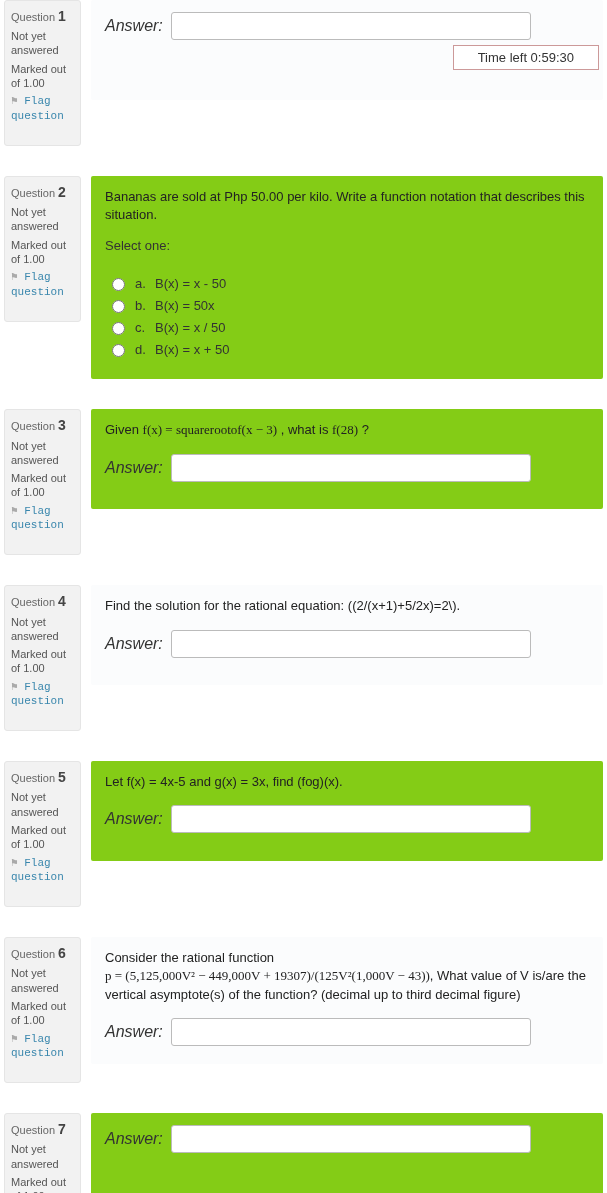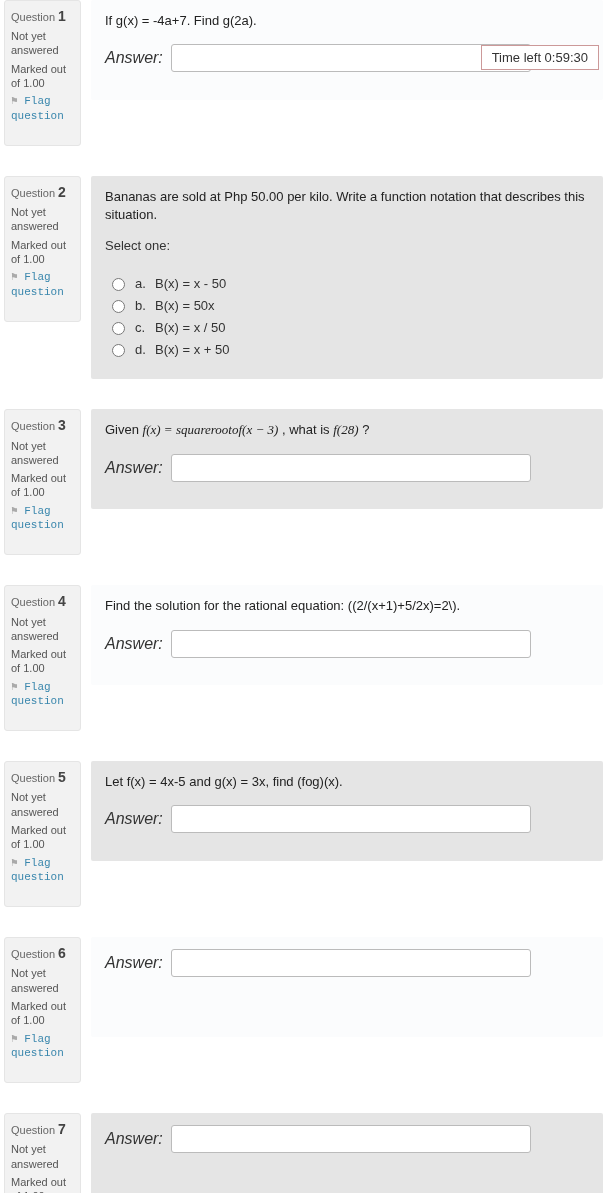--- a/index.html
+++ b/index.html
@@ -11,21 +11,21 @@
     color: #333;
     background: #fff;
     width: 607px;
   }
   .quiz-timer {
     position: fixed;
     top: 45px;
     right: 8px;
     background: #fff;
     border: 1px solid #c99;
-    padding: 4px 10px;
+    padding: 4px 24px;
     font-size: 13px;
     z-index: 50;
   }
   .qblock {
     display: flex;
     margin-bottom: 30px;
     align-items: flex-start;
   }
   .info {
     width: 77px;
@@ -55,21 +55,21 @@
   .info .flag {
     color: #3a87ad;
     cursor: pointer;
     font-family: Liberation Mono, monospace;
   }
   .info .flag .flagicon {
     color: #aaa;
   }
   .content {
     flex: 1;
-    background: #e5e5e5;
+    background: #84cc16;
     border-radius: 2px;
     margin-left: 10px;
     padding: 12px 14px 18px 14px;
     min-height:100px;
   }
   .content.light {
     background: #fbfcfd;
   }
   .qtext {
     margin-bottom: 14px;
@@ -110,21 +110,20 @@
     font-size:13px;
   }
   .opt input[type=radio]{
     margin-right:10px;
   }
   .opt .letter {
     width:20px;
   }
   .math {
     font-family: "Times New Roman", serif;
-    font-style: italic;
   }
 </style>
 </head>
 <body>
 
 <div class="quiz-timer">Time left 0:59:30</div>
 
 <div class="qblock">
   <div class="info">
     <div class="qno">
@@ -132,21 +131,20 @@
       <span class="num">1</span>
     </div>
     <div class="state">Not yet answered</div>
     <div class="grade">Marked out of 1.00</div>
     <div class="flag">
       <span class="flagicon">⚑</span>
       <span>Flag question</span>
     </div>
   </div>
   <div class="content light">
-    <div class="qtext">If g(x) = -4a+7. Find g(2a).</div>
     <div class="answer-line">
       <span class="answer-label">Answer:</span>
       <input class="answer-input white" type="text" style="">
     </div>
   </div>
 </div>
 
 <div class="qblock">
   <div class="info">
     <div class="qno">
@@ -267,20 +265,24 @@
       <span class="num">6</span>
     </div>
     <div class="state">Not yet answered</div>
     <div class="grade">Marked out of 1.00</div>
     <div class="flag">
       <span class="flagicon">⚑</span>
       <span>Flag question</span>
     </div>
   </div>
   <div class="content light">
+    <div class="qtext">
+      <span>Consider the rational function</span><br>
+      <span class="math">p = (5,125,000V² − 449,000V + 19307)/(125V²(1,000V − 43))</span><span>, What value of V is/are the vertical asymptote(s) of the function? (decimal up to third decimal figure)</span>
+    </div>
     <div class="answer-line">
       <span class="answer-label">Answer:</span>
       <input class="answer-input" type="text" style="">
     </div>
   </div>
 </div>
 
 <div class="qblock">
   <div class="info">
     <div class="qno">

